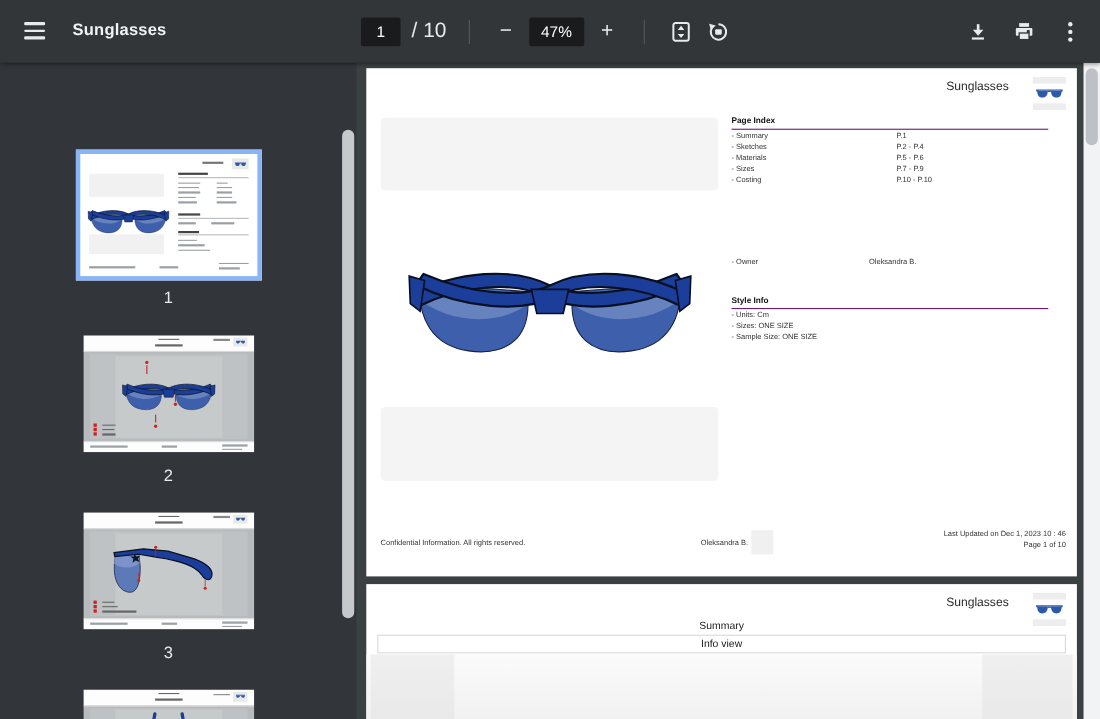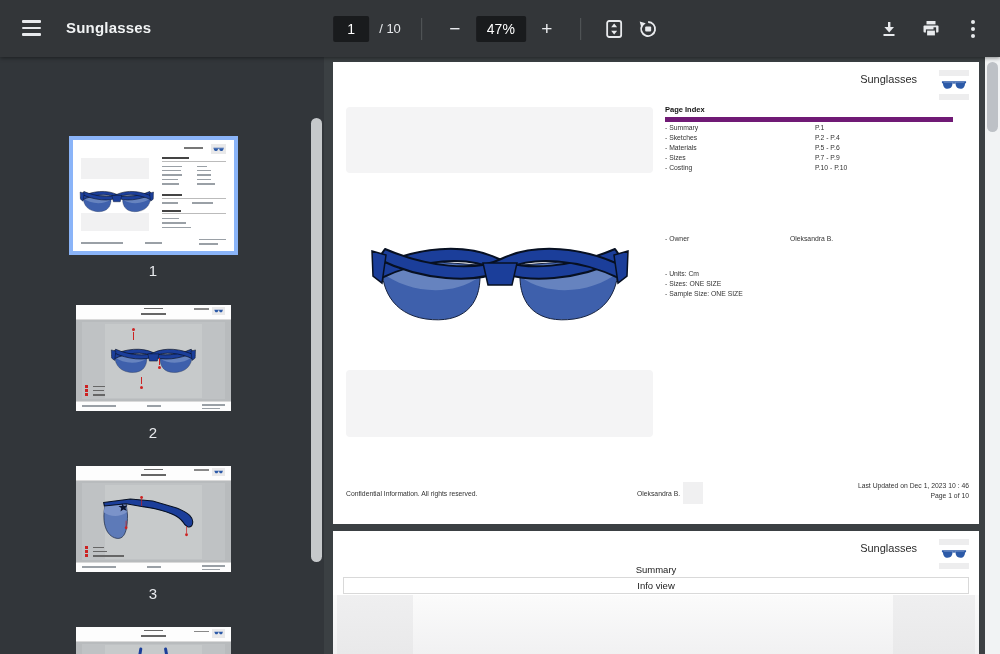--- a/index.html
+++ b/index.html
@@ -14,21 +14,21 @@
             align-items:center; justify-content:center; color:#e8eaed; }
   .menu-btn { position:absolute; left:16px; top:14px; width:30px; height:28px;
               flex-direction:column; gap:4px; }
   .menu-btn i { display:block; width:19px; height:2.5px; background:#e8eaed; border-radius:1px; }
   .tb-title { position:absolute; left:66px; top:19px; color:#f1f3f4; font-size:15px;
               font-weight:bold; letter-spacing:.2px; }
   .tb-center { position:absolute; left:497px; top:0; height:57px; transform:translateX(-50%);
                display:flex; align-items:center; gap:8px; }
   .page-input { width:36px; height:26px; background:#191b1d; border:none; border-radius:2px;
                 color:#fff; font-size:14px; text-align:center; font-family:"Liberation Sans",sans-serif; }
-  .page-total { color:#e8eaed; font-size:13px; margin-left:2px; white-space:nowrap; }
+  .page-total { color:#e8eaed; font-size:19px; margin-left:2px; white-space:nowrap; }
   .tb-sep { width:1px; height:22px; background:#56595c; margin:0 12px; }
   .zoom-btn { width:26px; height:26px; font-size:19px; line-height:1; }
   .zoom-box { width:50px; height:26px; background:#191b1d; border-radius:2px; color:#fff;
               font-size:14px; display:flex; align-items:center; justify-content:center; }
   .icon-btn { width:26px; height:26px; }
   .tb-right { position:absolute; right:14px; top:0; height:57px; display:flex;
               align-items:center; gap:16px; }
   .kebab { flex-direction:column; gap:3px; }
   .kebab i { width:4px; height:4px; border-radius:50%; background:#e8eaed; display:block; }
 
@@ -68,21 +68,21 @@
   .brand-logo svg { position:absolute; left:4px; top:11px; }
 
   .graybox { position:absolute; left:13px; width:307px; background:#f4f4f5; border-radius:4px; }
   .gb1 { top:45px; height:66px; }
   .gb2 { top:308px; height:67px; }
   .hero { position:absolute; left:35px; top:166px; width:264px; height:104px; }
 
   .col { position:absolute; left:332px; top:43px; width:288px; }
   .sec { position:absolute; left:0; width:288px; }
   .sec-title { font-size:7.5px; font-weight:bold; color:#111; padding-bottom:3px;
-               border-bottom:5px solid #701a75; }
+               border-bottom:1px solid #701a75; }
   .row { display:flex; height:10.2px; align-items:center; font-size:6.8px; color:#333; }
   .row .lbl { width:150px; }
   .row.owner .lbl { width:125px; }
   .srow { height:10px; display:flex; align-items:center; font-size:6.8px; color:#333; }
 
   .foot-conf { position:absolute; left:13px; top:428px; font-size:6.8px; color:#333; }
   .foot-owner { position:absolute; left:304px; top:428px; font-size:6.8px; color:#333; }
   .foot-avatar { position:absolute; left:350px; top:420px; width:20px; height:22px; background:#f0f0f1; }
   .foot-right { position:absolute; right:10px; top:419px; text-align:right; font-size:6.8px;
                 color:#333; line-height:9.5px; }
@@ -395,20 +395,21 @@
         </div>
 
         <div class="sec" style="top:128px;">
           <div class="row owner">
             <span class="lbl">- Owner</span>
             <span>Oleksandra B.</span>
           </div>
         </div>
 
         <div class="sec" style="top:163px;">
+          <div class="sec-title">Style Info</div>
           <div class="srow">- Units: Cm</div>
           <div class="srow">- Sizes: ONE SIZE</div>
           <div class="srow">- Sample Size: ONE SIZE</div>
         </div>
       </div>
 
       <div class="foot-conf">Confidential Information. All rights reserved.</div>
       <div class="foot-owner">Oleksandra B.</div>
       <div class="foot-avatar"></div>
       <div class="foot-right">

